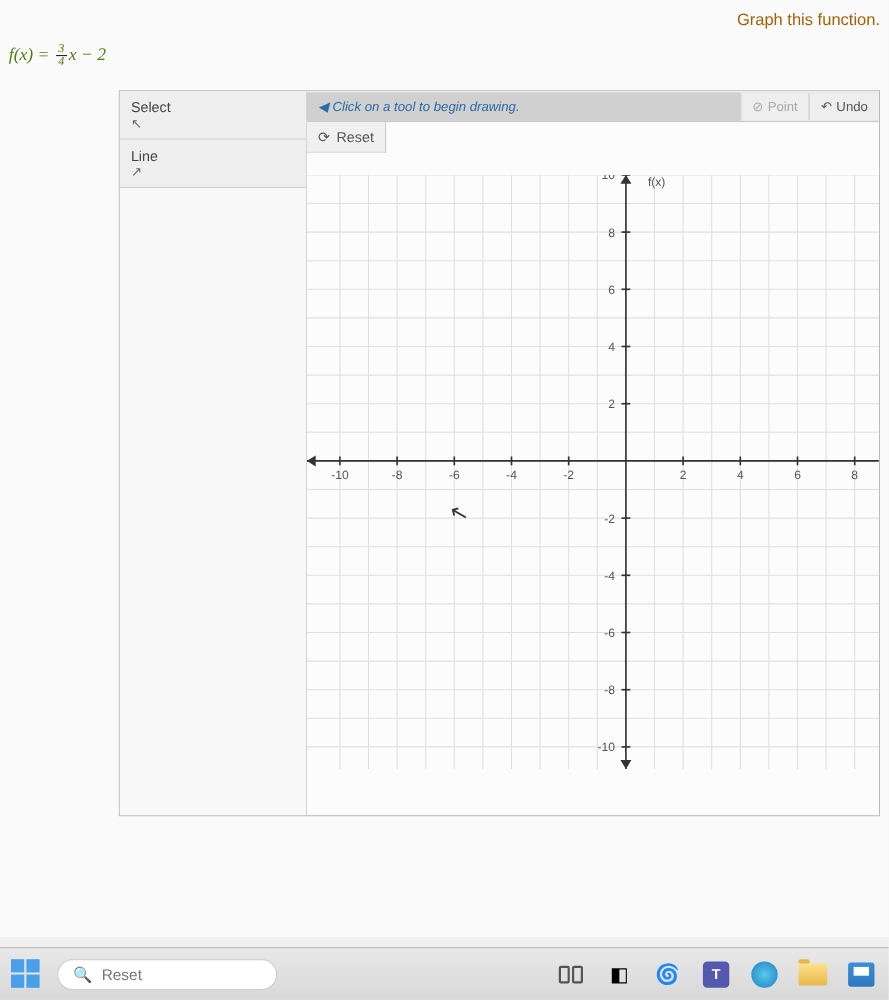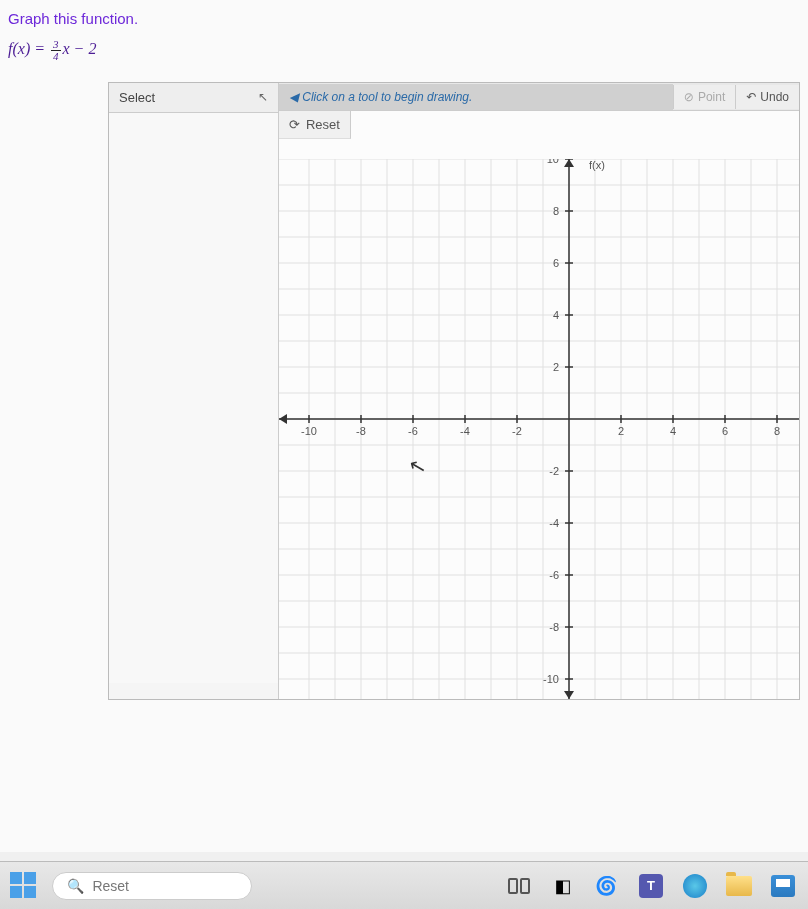--- a/index.html
+++ b/index.html
@@ -16,26 +16,27 @@
       padding: 10px 8px;
       height: 852px;
     }
     .instruction {
       font-size: 15px;
       color: #333;
       margin-bottom: 18px;
     }
     .sub-instruction {
       font-size: 15px;
-      color: #6d28d9;
+      color: #a16207;
       margin-bottom: 12px;
+      text-align: right;
     }
     .formula {
       font-size: 16px;
-      color: #4c1d95;
+      color: #4d7c0f;
       font-style: italic;
       margin-bottom: 20px;
       font-family: 'Times New Roman', serif;
     }
     .formula .frac {
       display: inline-block;
       vertical-align: middle;
       text-align: center;
       font-size: 11px;
       line-height: 1;
@@ -68,20 +69,21 @@
     .tool-row {
       display: flex;
       align-items: flex-start;
       justify-content: space-between;
       padding: 7px 10px;
       border-bottom: 1px solid #ccc;
       font-size: 13px;
       color: #444;
       background: #eee;
       cursor: pointer;
+      flex-direction: column;
     }
     .tool-icon { font-size: 12px; color: #666; }
     .tools-body {
       height: 570px;
       background: #f8f8f8;
     }
     .graph-area {
       flex: 1;
       position: relative;
       background: #fcfcfc;
@@ -205,20 +207,24 @@
   <div class="sub-instruction">Graph this function.</div>
   <div class="formula">
     <span>f(x) = </span><span class="frac"><span class="num">3</span><span class="den">4</span></span><span>x − 2</span>
   </div>
 
   <div class="workspace">
     <div class="tools-panel">
       <div class="tool-row">
         <span>Select</span>
         <span class="tool-icon">↖</span>
+      </div>
+      <div class="tool-row">
+        <span>Line</span>
+        <span class="tool-icon">↗</span>
       </div>
       <div class="tools-body"></div>
     </div>
 
     <div class="graph-area">
       <div class="graph-toolbar">
         <div class="toolbar-hint">
           <span>◀</span>
           <span>Click on a tool to begin drawing.</span>
         </div>

